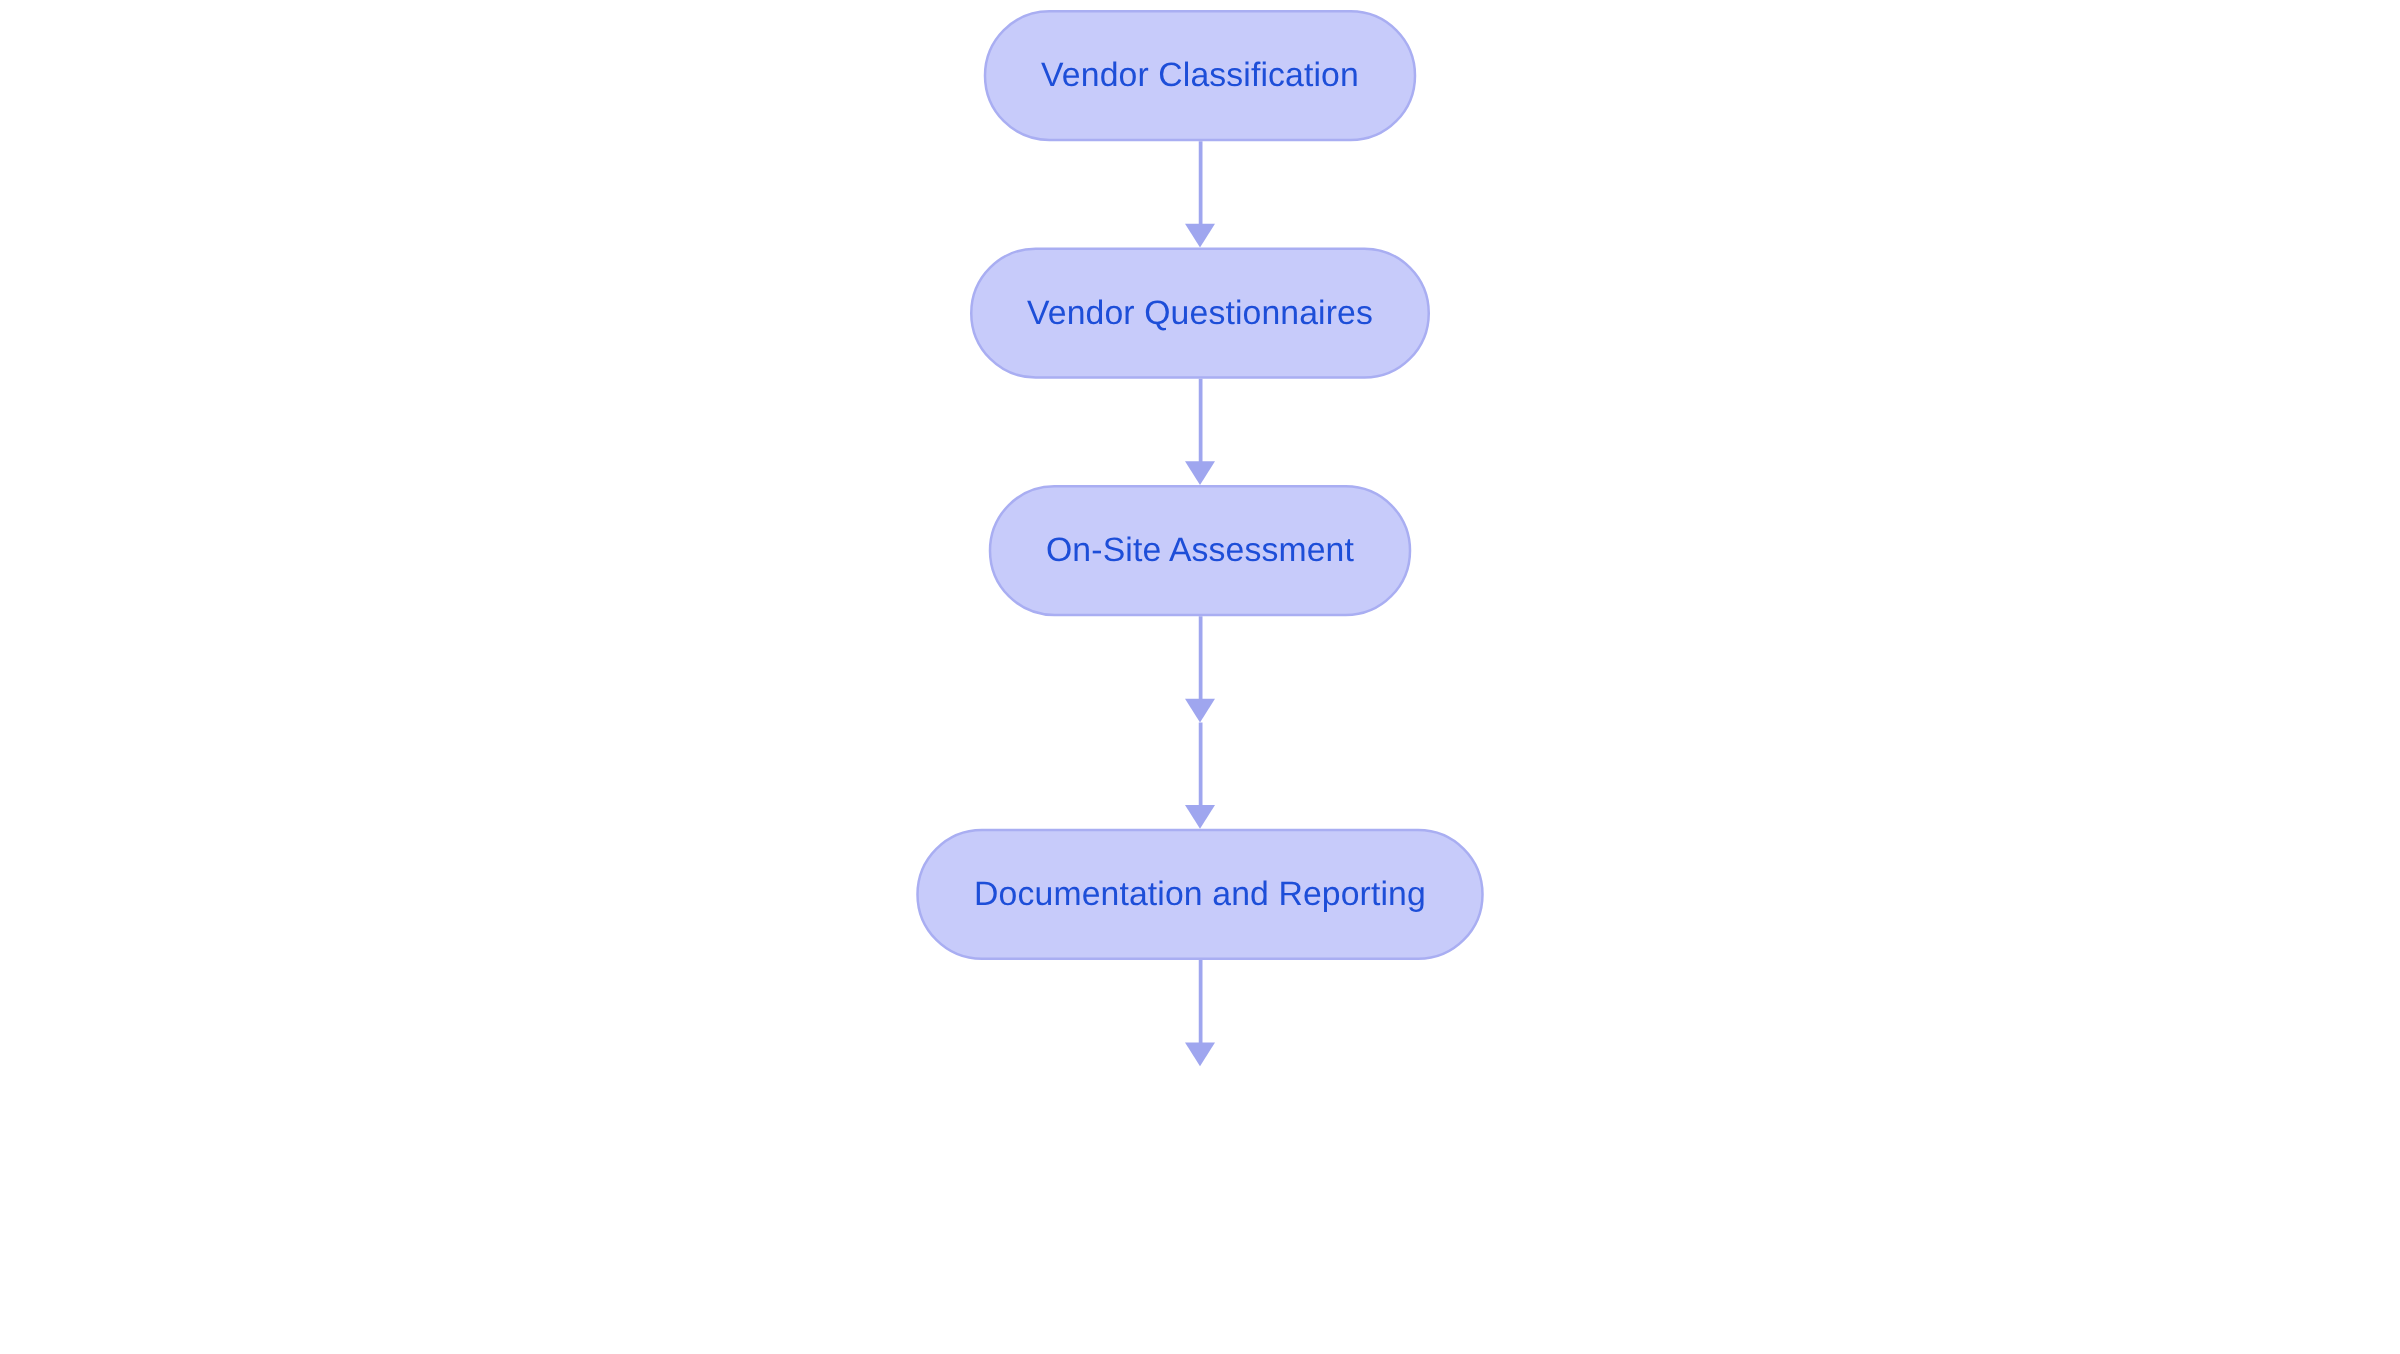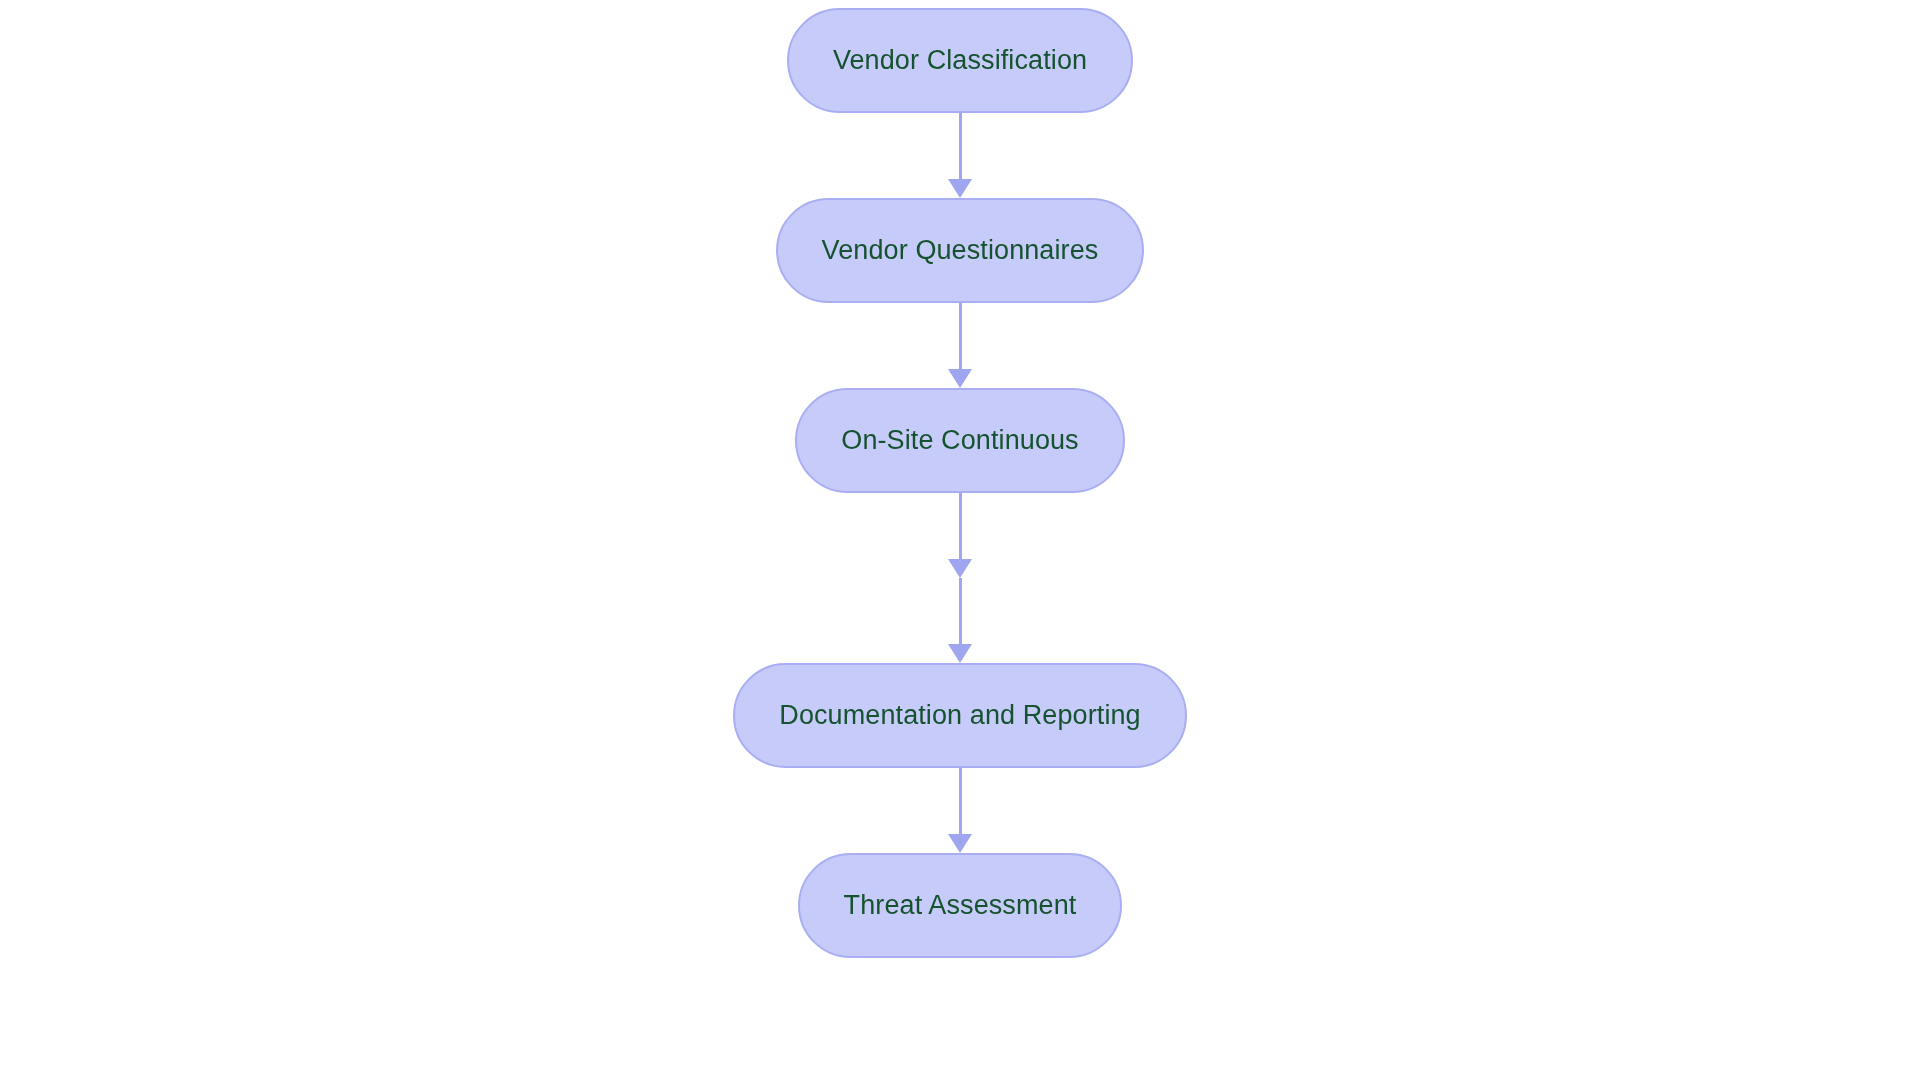--- a/index.html
+++ b/index.html
@@ -44,21 +44,21 @@
     background: #c7cbfa;
     border: 2px solid #a9aef2;
     display: flex;
     align-items: center;
     justify-content: center;
     padding: 0 44px;
     flex: 0 0 auto;
   }
 
   .flow-node-label {
-    color: #14532d;
+    color: #1d4ed8;
     font-family: "Liberation Sans", sans-serif;
     font-size: 27px;
     font-weight: 400;
     line-height: 1;
     letter-spacing: 0.1px;
     white-space: nowrap;
     user-select: none;
   }
 
   .flow-connector {
@@ -105,21 +105,21 @@
     <div class="flow-node">
       <span class="flow-node-label">Vendor Questionnaires</span>
     </div>
 
     <div class="flow-connector">
       <div class="connector-line"></div>
       <div class="connector-arrowhead"></div>
     </div>
 
     <div class="flow-node">
-      <span class="flow-node-label">On-Site Continuous</span>
+      <span class="flow-node-label">On-Site Assessment</span>
     </div>
 
     <div class="flow-connector">
       <div class="connector-line"></div>
       <div class="connector-arrowhead"></div>
     </div>
 
 
     <div class="flow-connector">
       <div class="connector-line"></div>
@@ -128,18 +128,15 @@
 
     <div class="flow-node">
       <span class="flow-node-label">Documentation and Reporting</span>
     </div>
 
     <div class="flow-connector">
       <div class="connector-line"></div>
       <div class="connector-arrowhead"></div>
     </div>
 
-    <div class="flow-node">
-      <span class="flow-node-label">Threat Assessment</span>
-    </div>
 
   </div>
 </div>
 
 </body></html>

